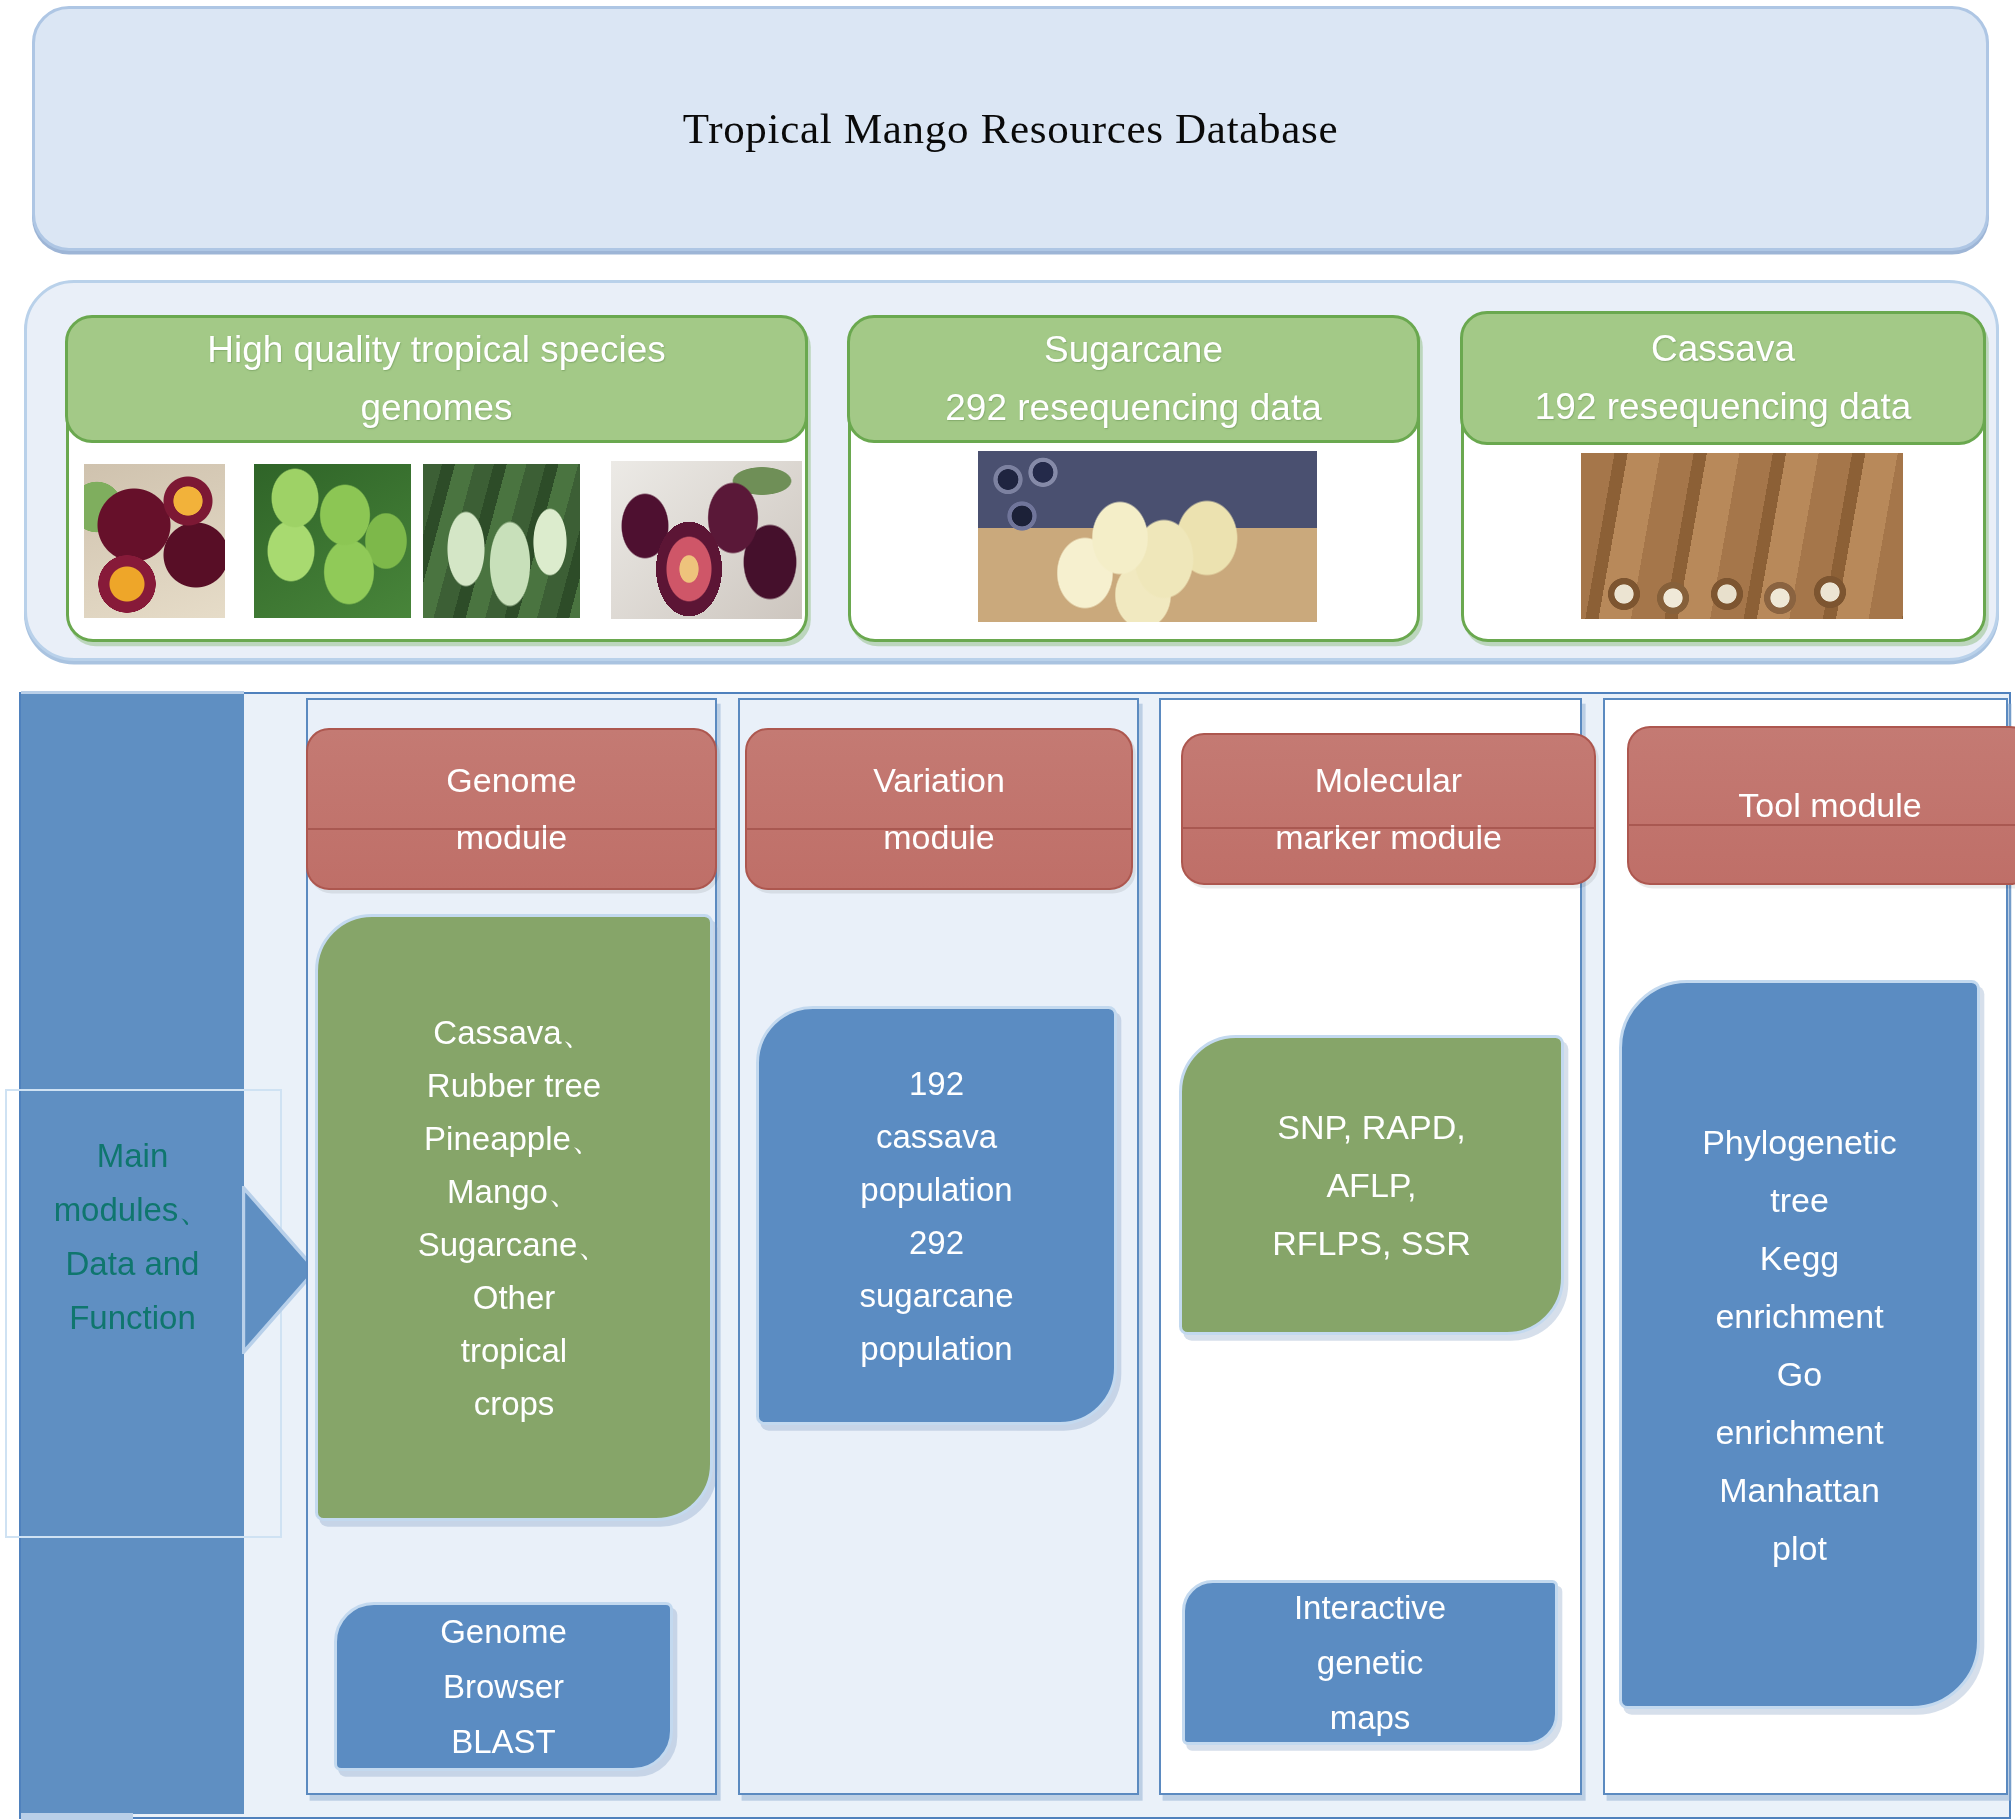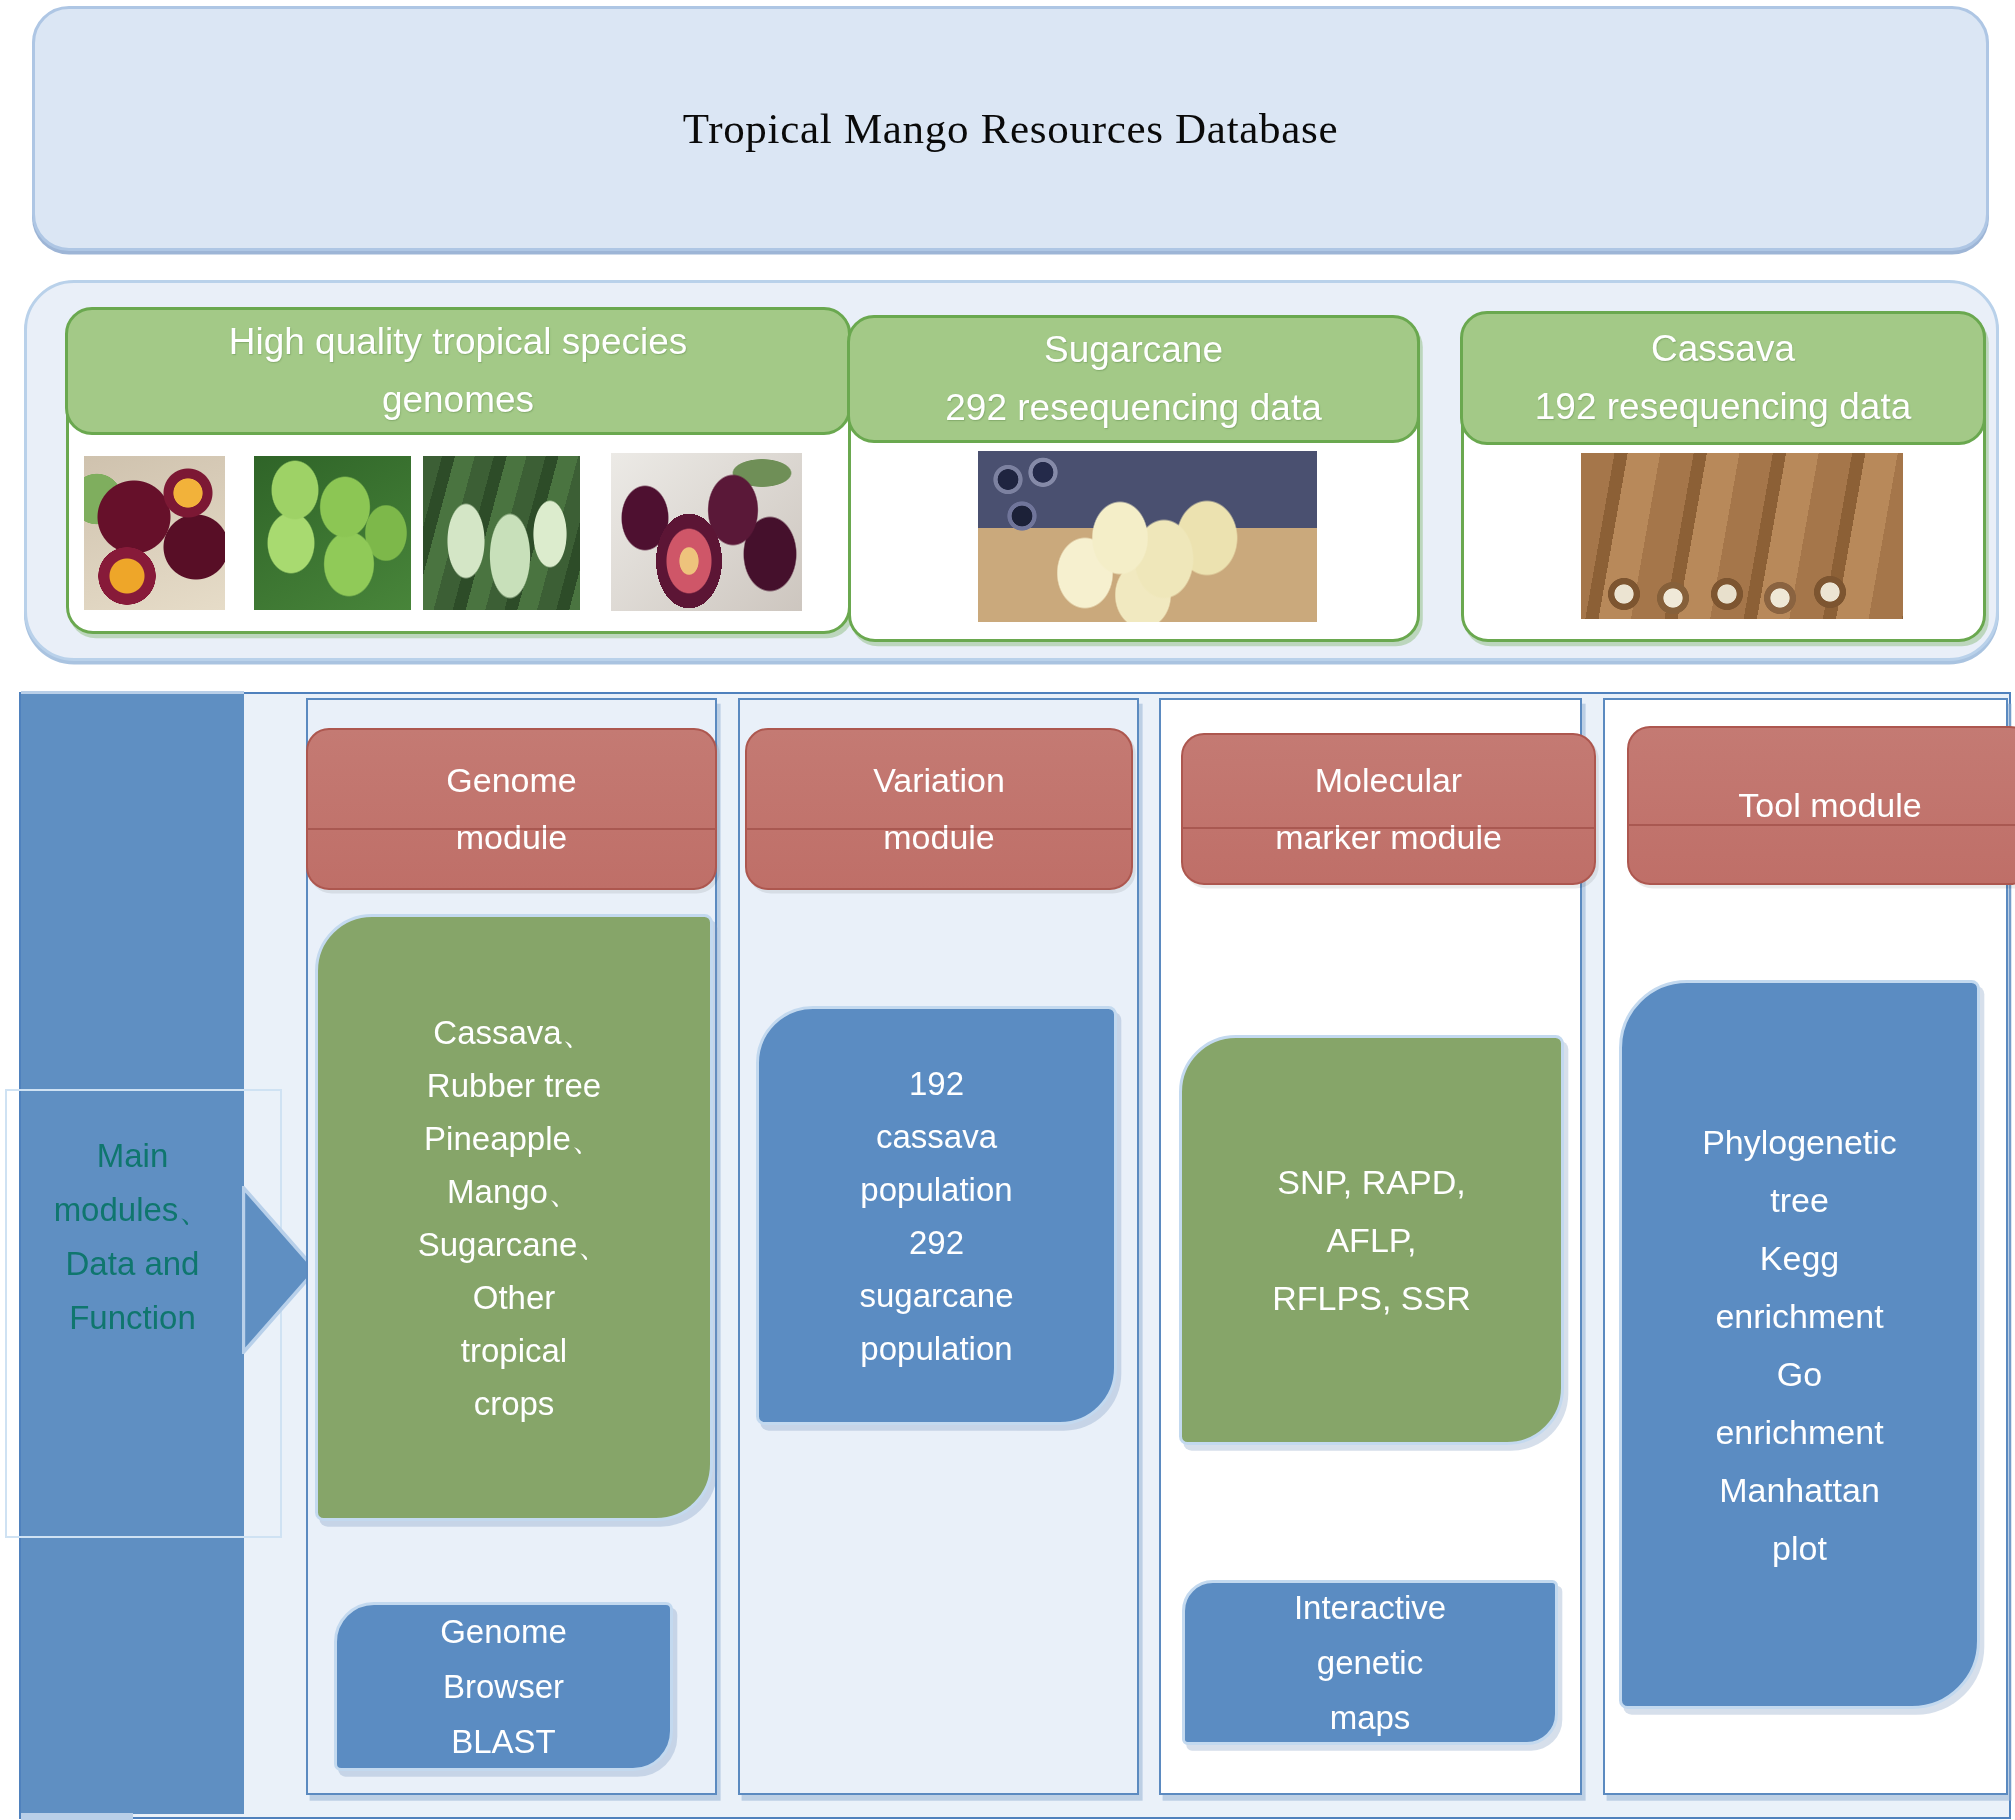--- a/index.html
+++ b/index.html
@@ -145,21 +145,21 @@
 <body>
 
 <div class="stage">
 
   <div class="abs top-box">
     <div class="top-title">Tropical Mango Resources Database</div>
   </div>
 
   <div class="abs band">
 
-    <div class="card" style="left:39px;top:25px;width:736px;height:320px;padding-left:43px;">
+    <div class="card" style="left:39px;top:33px;width:736px;height:320px;">
       <div class="card-head" style="height:122px;">
         <div>High quality tropical species</div>
         <div>genomes</div>
       </div>
       <div class="ph ph-passion" style="left:15.7px;top:145px;width:141px;height:154px;"></div>
       <div class="ph ph-plums" style="left:185px;top:145px;width:157px;height:154px;"></div>
       <div class="ph ph-mango" style="left:354px;top:145px;width:157px;height:154px;"></div>
       <div class="ph ph-figs" style="left:542px;top:142px;width:191px;height:158px;"></div>
     </div>
 
@@ -238,21 +238,21 @@
     <div class="databox b-box t46" style="left:735px;top:312px;width:361px;height:419px;">
       <div>192</div>
       <div>cassava</div>
       <div>population</div>
       <div>292</div>
       <div>sugarcane</div>
       <div>population</div>
     </div>
 
 
-    <div class="databox g-box t48" style="left:1158px;top:341px;width:385px;height:410px;">
+    <div class="databox g-box t48" style="left:1158px;top:341px;width:385px;height:300px;">
       <div>SNP, RAPD,</div>
       <div>AFLP,</div>
       <div>RFLPS, SSR</div>
     </div>
 
     <div class="fn-box tfn" style="left:1161px;top:886px;width:376px;height:165px;border-radius:31px 5.7px 31px 5.7px;">
       <div>Interactive</div>
       <div>genetic</div>
       <div>maps</div>
     </div>

